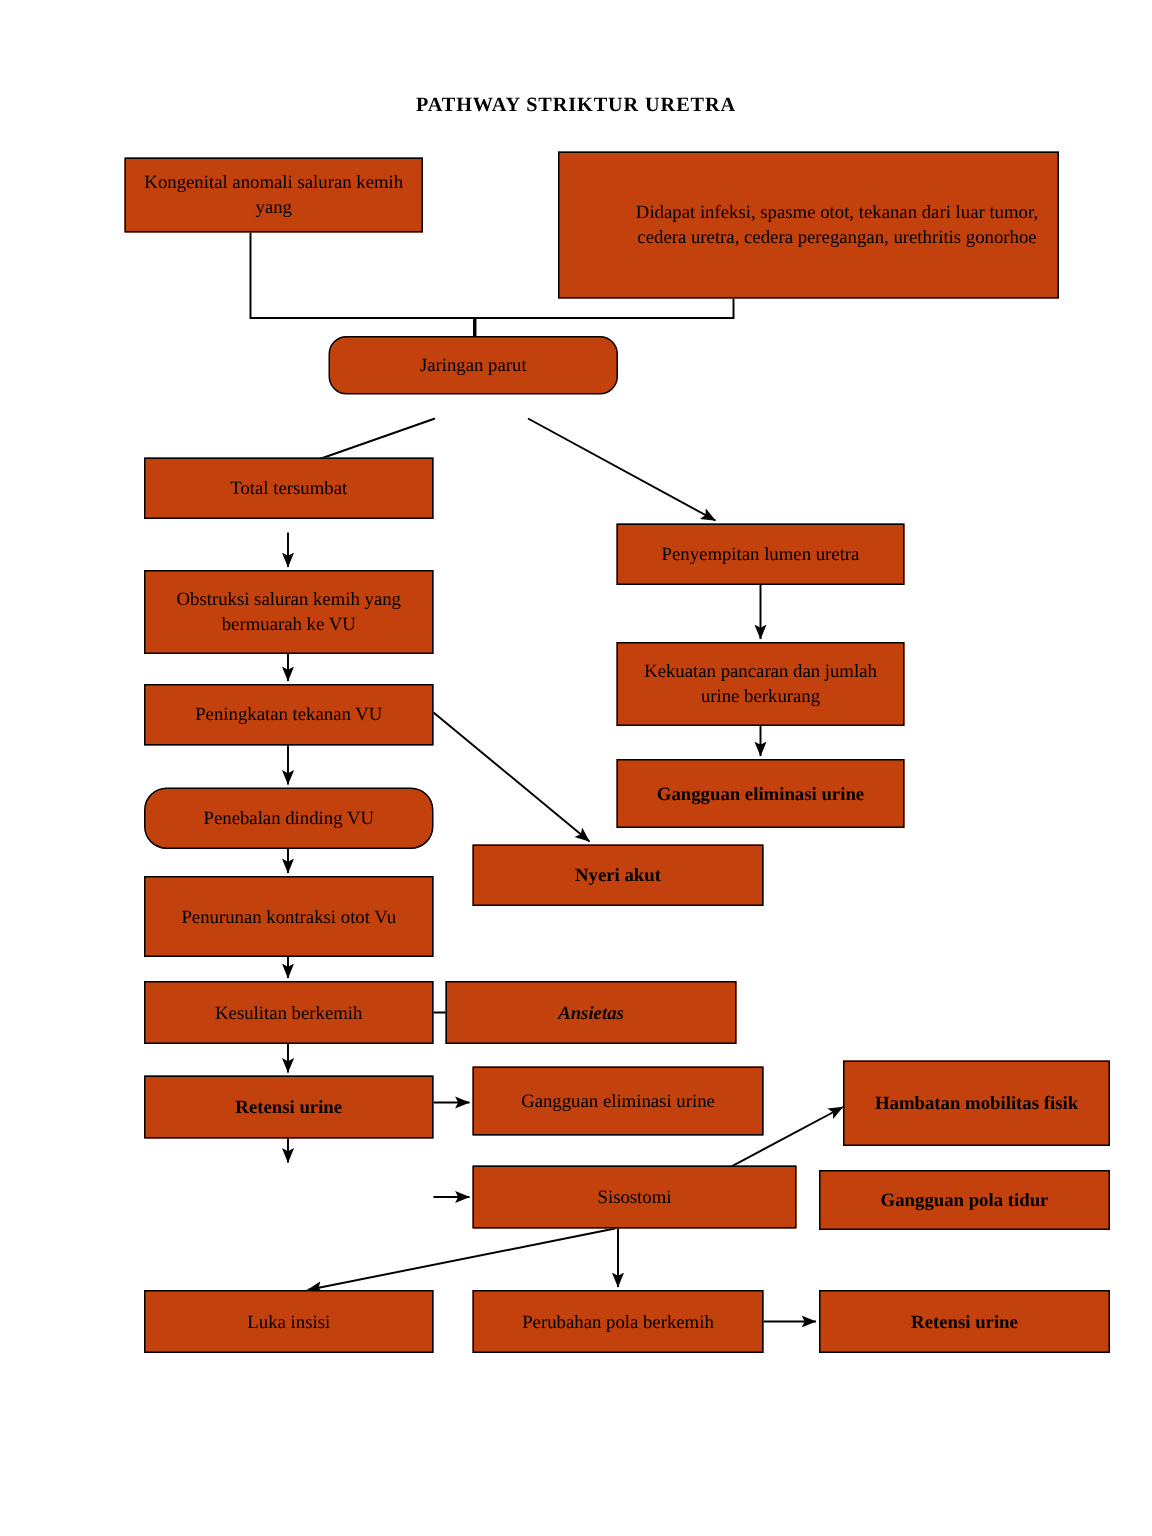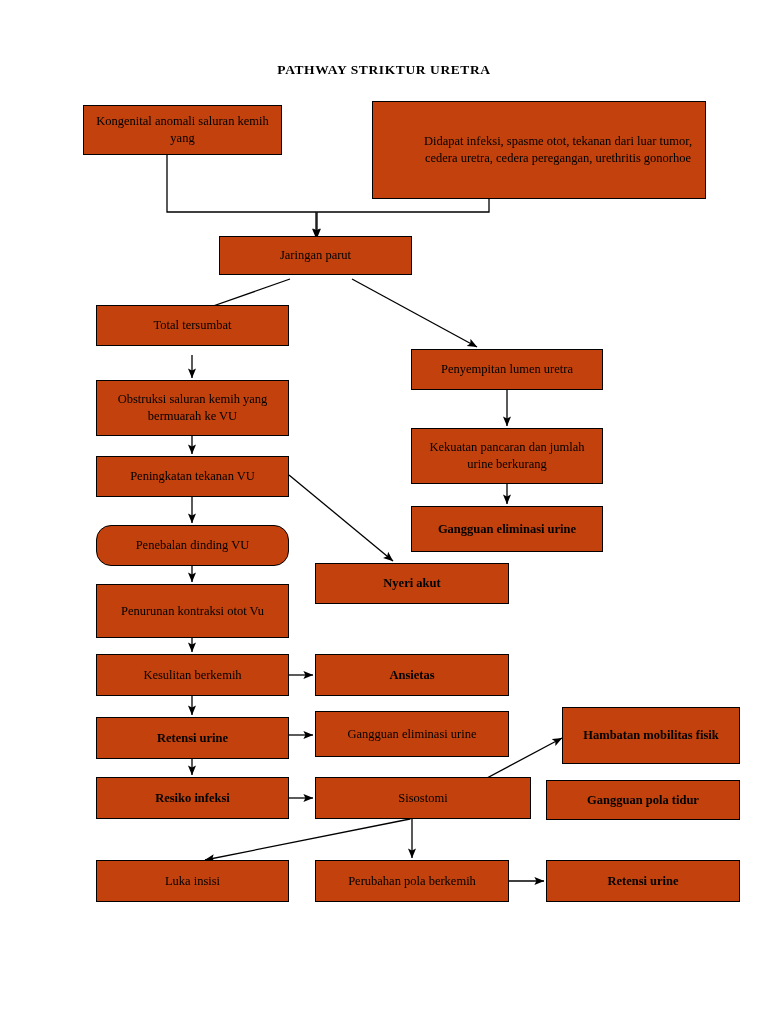--- a/index.html
+++ b/index.html
@@ -119,21 +119,21 @@
   </svg>
 
   <div class="node" style="left:83px;top:105px;width:199px;height:50px;">
     <span>Kongenital anomali saluran kemih yang</span>
   </div>
 
   <div class="node" style="left:372px;top:101px;width:334px;height:98px;padding-left:44px;">
     <span>Didapat infeksi, spasme otot, tekanan dari luar tumor, cedera uretra, cedera peregangan, urethritis gonorhoe</span>
   </div>
 
-  <div class="node" style="left:219px;top:236px;width:193px;height:39px;">
+  <div class="node" style="left:219px;top:224px;width:193px;height:39px;border-radius:12px;">
     <span>Jaringan parut</span>
   </div>
 
   <div class="node" style="left:96px;top:305px;width:193px;height:41px;">
     <span>Total tersumbat</span>
   </div>
 
   <div class="node" style="left:411px;top:349px;width:192px;height:41px;">
     <span>Penyempitan lumen uretra</span>
   </div>
@@ -163,39 +163,36 @@
   </div>
 
   <div class="node" style="left:96px;top:584px;width:193px;height:54px;">
     <span>Penurunan kontraksi otot Vu</span>
   </div>
 
   <div class="node" style="left:96px;top:654px;width:193px;height:42px;">
     <span>Kesulitan berkemih</span>
   </div>
 
-  <div class="node bold" style="left:315px;top:654px;width:194px;height:42px;">
+  <div class="node bold" style="left:297px;top:654px;width:194px;height:42px;font-style:italic;">
     <span>Ansietas</span>
   </div>
 
   <div class="node bold" style="left:96px;top:717px;width:193px;height:42px;">
     <span>Retensi urine</span>
   </div>
 
   <div class="node" style="left:315px;top:711px;width:194px;height:46px;">
     <span>Gangguan eliminasi urine</span>
   </div>
 
   <div class="node bold" style="left:562px;top:707px;width:178px;height:57px;">
     <span>Hambatan mobilitas fisik</span>
   </div>
 
-  <div class="node bold" style="left:96px;top:777px;width:193px;height:42px;">
-    <span>Resiko infeksi</span>
-  </div>
 
   <div class="node" style="left:315px;top:777px;width:216px;height:42px;">
     <span>Sisostomi</span>
   </div>
 
   <div class="node bold" style="left:546px;top:780px;width:194px;height:40px;">
     <span>Gangguan pola tidur</span>
   </div>
 
   <div class="node" style="left:96px;top:860px;width:193px;height:42px;">

